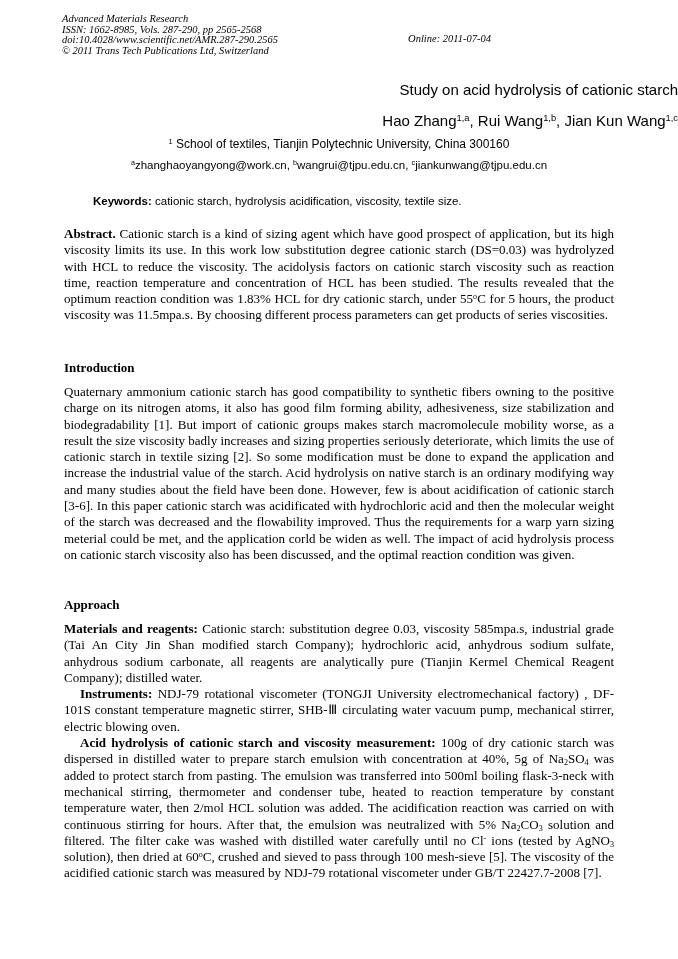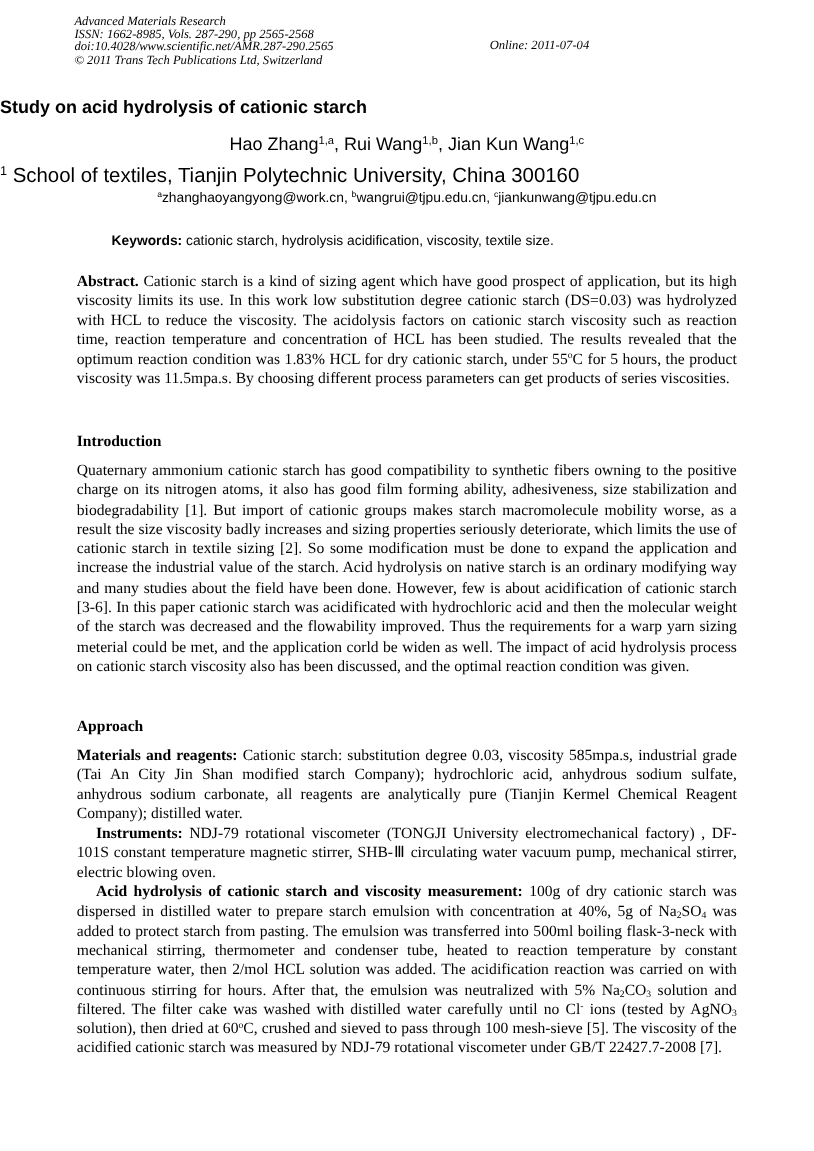--- a/index.html
+++ b/index.html
@@ -1,22 +1,22 @@
 <!DOCTYPE html>
 <html><head>
 <meta charset="utf-8">
 <style>
   html, body { margin: 0; padding: 0; background: #ffffff; }
   body { width: 678px; height: 959px; position: relative; overflow: hidden; color: #000; }
   .page { position: absolute; left: 0; top: 0; width: 538px; height: 959px; }
   .header-left { position: absolute; left: 62px; top: 14px; font-family: "Liberation Serif", serif; font-style: italic; font-size: 10.5px; line-height: 10.6px; }
   .header-right { position: absolute; right: 47px; top: 14px; font-family: "Liberation Serif", serif; font-style: italic; font-size: 10.5px; line-height: 10.6px; margin-top: 20px; }
-  .title { position: absolute; left: 0; width: 678px; top: 81px; text-align: left; font-family: "Liberation Sans", sans-serif; font-weight: bold; font-size: 15px; }
-  .authors { position: absolute; left: 0; width: 678px; top: 112px; text-align: center; font-family: "Liberation Sans", sans-serif; font-size: 15px; }
-  .affil { position: absolute; left: 0; width: 678px; top: 137px; font-family: "Liberation Sans", sans-serif; font-size: 17px; }
+  .title { position: absolute; left: 0; width: 678px; top: 81px; text-align: right; font-family: "Liberation Sans", sans-serif; font-weight: normal; font-size: 15px; }
+  .authors { position: absolute; left: 0; width: 678px; top: 112px; text-align: right; font-family: "Liberation Sans", sans-serif; font-size: 15px; }
+  .affil { position: absolute; left: 0; width: 678px; top: 137px; text-align: center; font-family: "Liberation Sans", sans-serif; font-size: 12px; }
   .emails { position: absolute; left: 0; width: 678px; top: 159px; text-align: center; font-family: "Liberation Sans", sans-serif; font-size: 11.5px; }
   sup { font-size: 0.62em; vertical-align: 0.55em; line-height: 0; }
   sub { font-size: 0.62em; vertical-align: -0.2em; line-height: 0; }
   .keywords { position: absolute; left: 64px; top: 195px; font-family: "Liberation Sans", sans-serif; font-size: 11.5px; padding-left: 29px; }
   .keywords b { font-weight: bold; }
   .body { position: absolute; left: 64px; width: 550px; font-family: "Liberation Serif", serif; font-size: 13px; line-height: 16.3px; text-align: justify; }
   .abstract { top: 226px; }
   .h-intro { position: absolute; left: 64px; top: 360px; font-family: "Liberation Serif", serif; font-weight: bold; font-size: 13px; }
   .intro { top: 384px; }
   .h-approach { position: absolute; left: 64px; top: 597px; font-family: "Liberation Serif", serif; font-weight: bold; font-size: 13px; }

